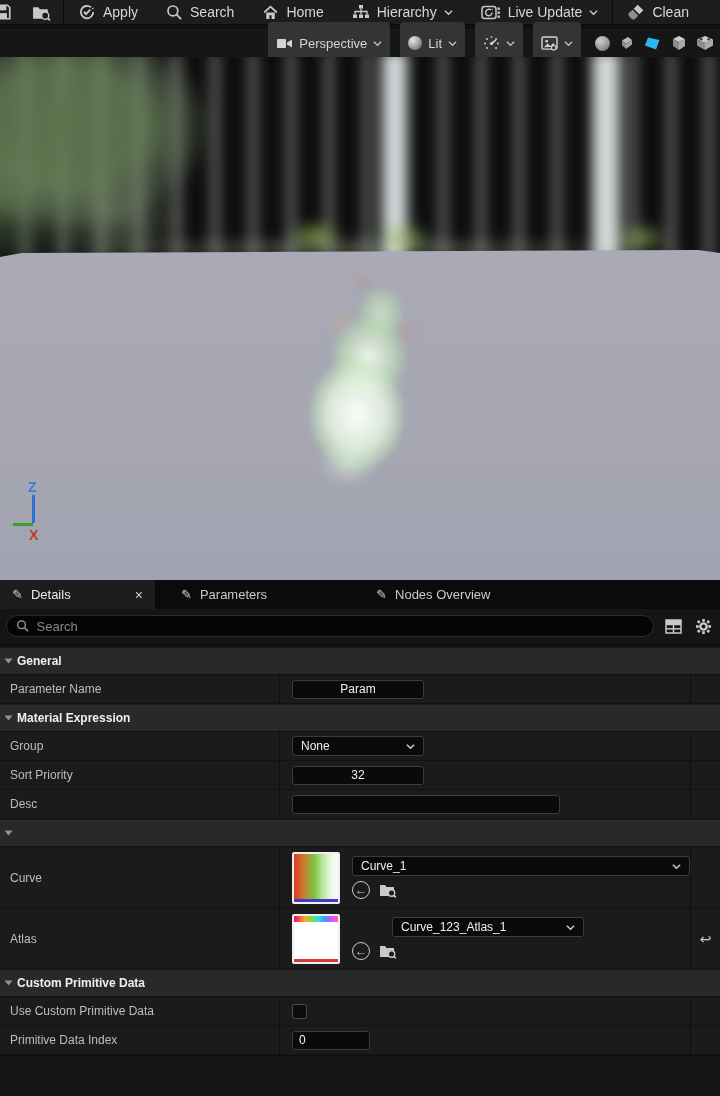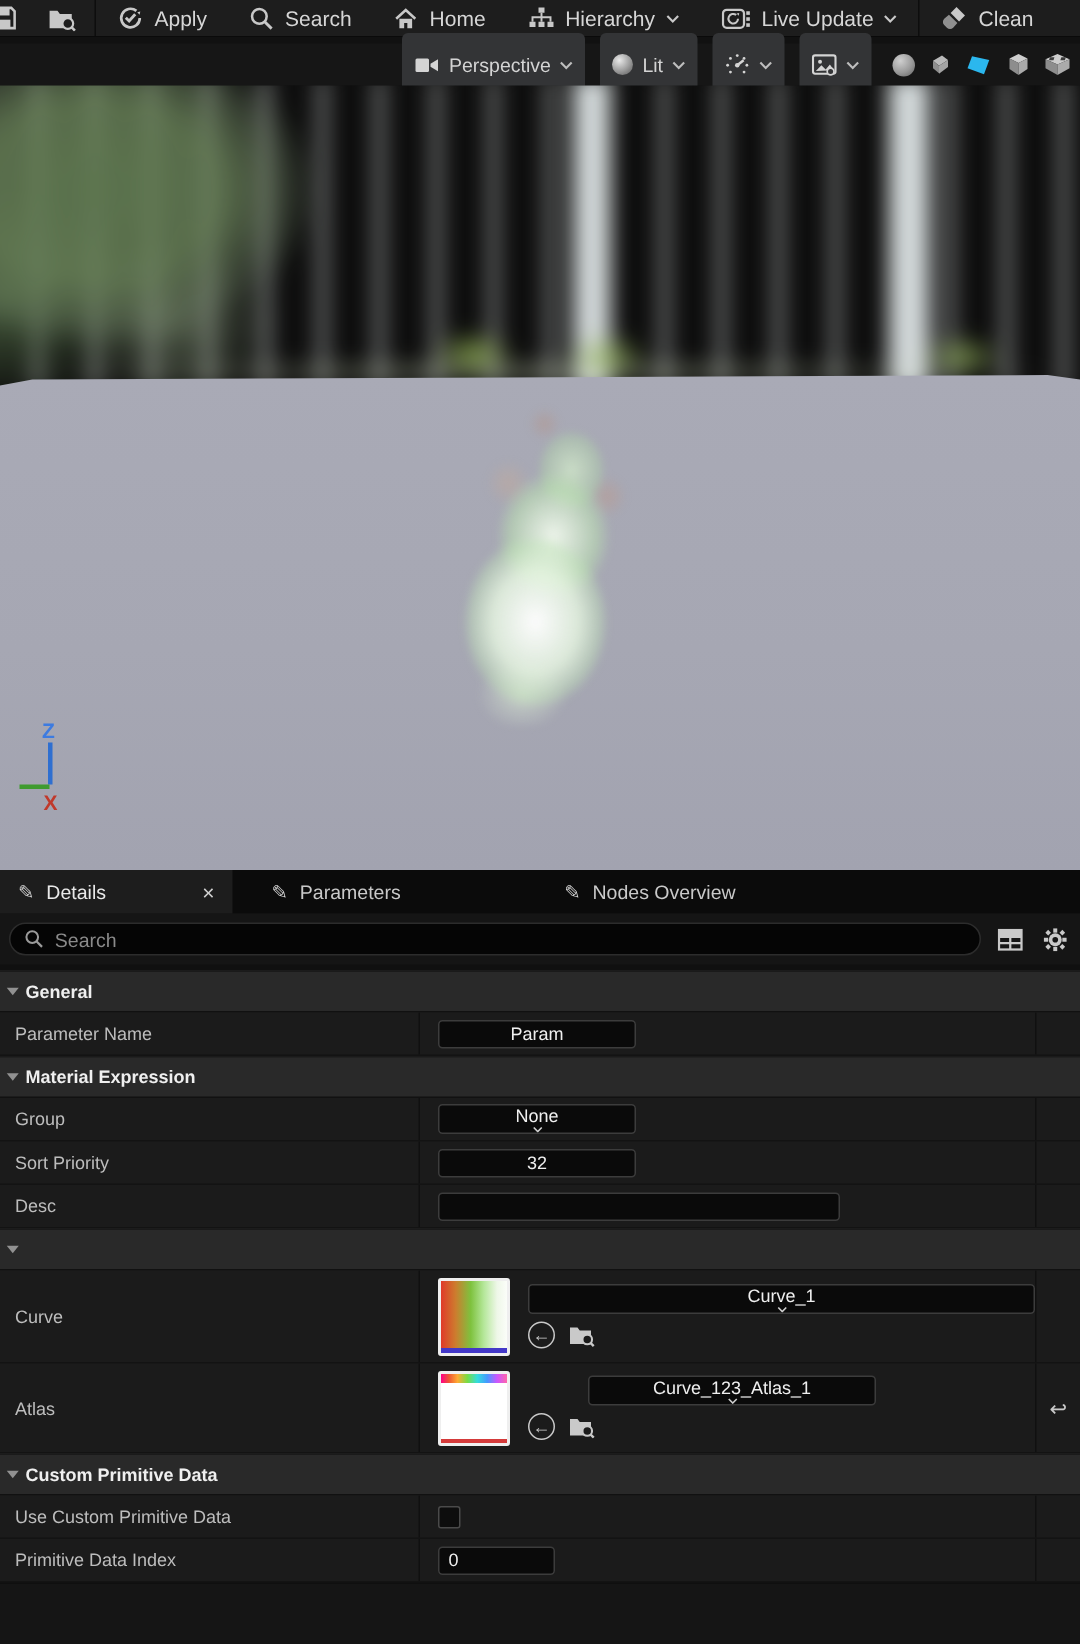--- a/index.html
+++ b/index.html
@@ -93,21 +93,21 @@
   .prop-label { width:280px; flex:0 0 280px; border-right:1px solid #101010;
     display:flex; align-items:center; padding-left:10px; color:#bdbdbd; }
   .prop-value { flex:1; display:flex; align-items:center; padding-left:12px;
     border-right:1px solid #101010; }
   .prop-extra { width:29px; flex:0 0 29px; display:flex; align-items:center; justify-content:center;
     color:#c9c9c9; font-size:14px; }
   .text-field { height:19px; background:#0a0a0a; border:1px solid #3c3c3c; border-radius:3px;
     color:#efefef; font-size:12px; padding:0 6px; font-family:"Liberation Sans", sans-serif; outline:none; }
   .w132 { width:132px;text-align:center; } .w268 { width:268px; } .w78 { width:78px; }
   .dropdown { height:20px; background:#0a0a0a; border:1px solid #3c3c3c; border-radius:3px;
-    display:flex; align-items:center; padding:0 8px; color:#efefef; justify-content:space-between;flex-direction:column; }
+    display:flex; align-items:center; padding:0 8px; color:#efefef; justify-content:space-between; }
   .checkbox { width:15px; height:15px; background:#0d0d0d; border:1px solid #4a4a4a; border-radius:2px; }
   .asset-col { display:flex; flex-direction:column; gap:5px; justify-content:flex-start; }
   .asset-icons { display:flex; gap:9px; align-items:center; }
   .thumb { width:48px; border:2px solid #efefef; border-radius:2px; margin-right:12px; }
   .thumb-curve { height:52px; background:linear-gradient(180deg, transparent 0 93%, #4338c8 93% 100%),
     linear-gradient(90deg, #e03a2a 0%, #cd7c2e 22%, #7ec23e 45%, #b5e79a 65%, #eef7e8 85%, #fbfdf9 100%); }
   .thumb-atlas { height:50px; background:
     linear-gradient(180deg, transparent 0 94%, #d43a3a 94% 100%),
     linear-gradient(180deg, rgba(255,255,255,0) 0 0) ,
     linear-gradient(90deg, #f08 0%, #e53 12%, #fa3 25%, #7d4 40%, #3dd 55%, #49f 70%, #c5f 85%, #f6a 100%);

